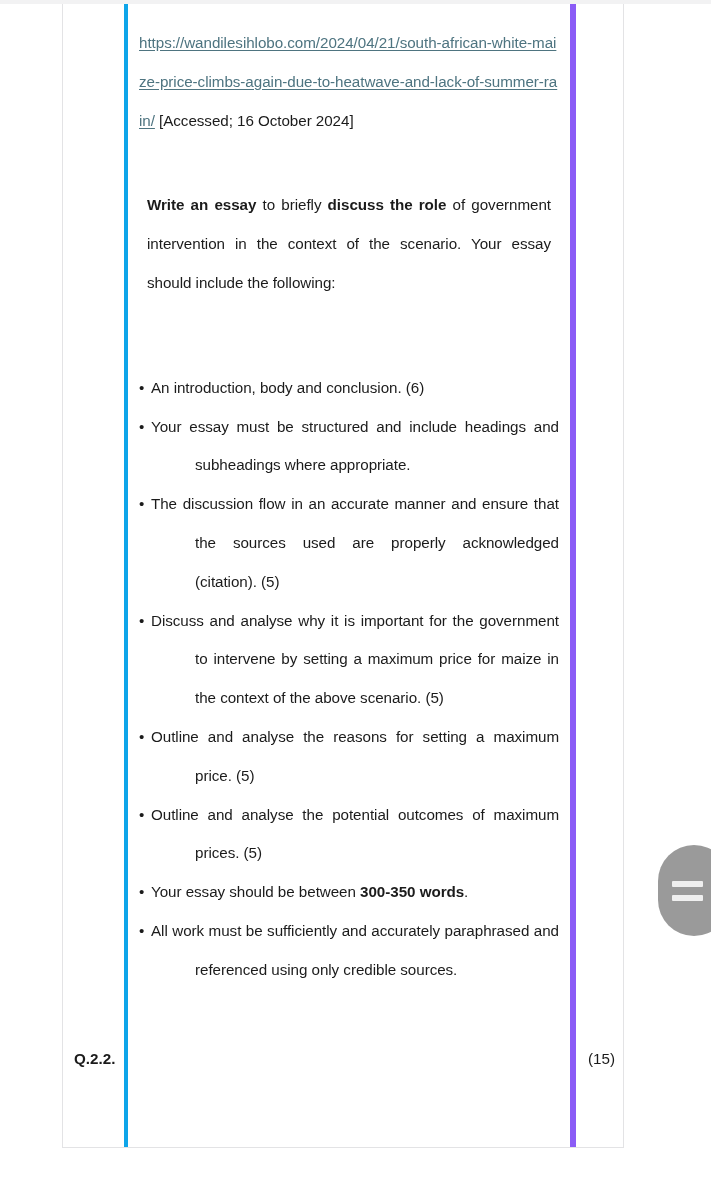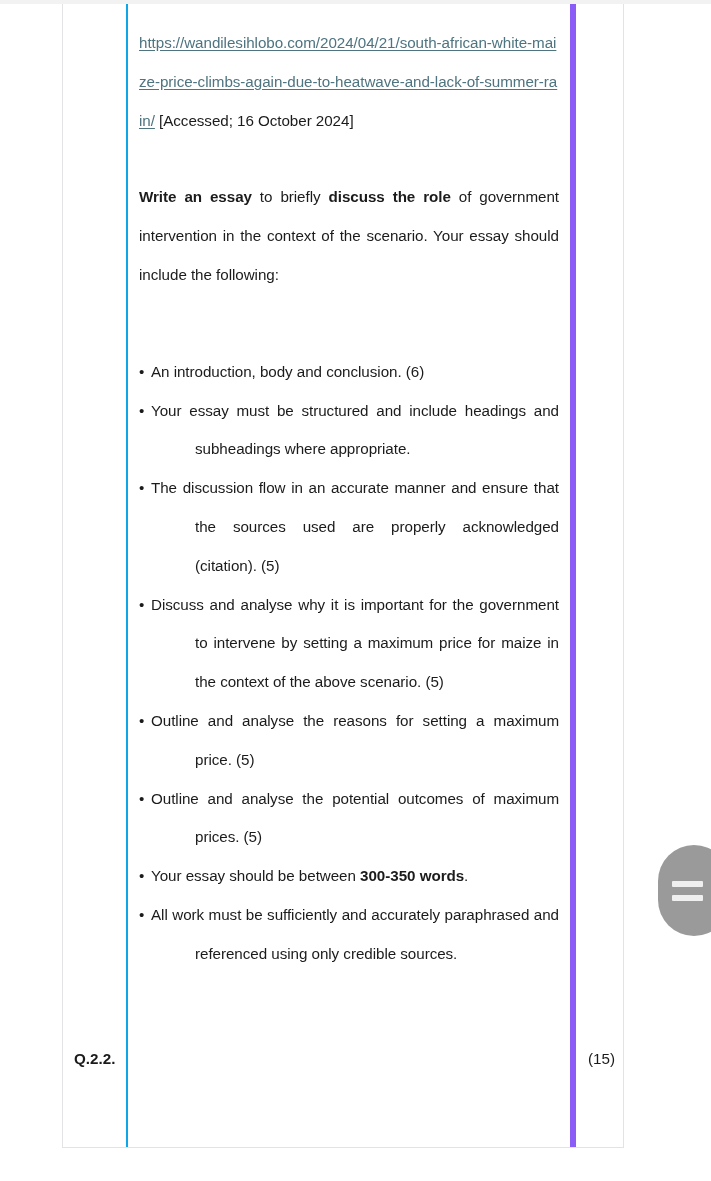--- a/index.html
+++ b/index.html
@@ -45,21 +45,21 @@
     box-sizing: border-box;
     border-left: 1px solid #e3e3e5;
     border-right: 1px solid #e3e3e5;
     border-bottom: 1px solid #e3e3e5;
     display: flex;
     align-items: stretch;
   }
   .col-qnum {
     width: 65px;             
     box-sizing: border-box;
-    border-right: 2px solid #0ea5e9;
+    border-right: 4px solid #0ea5e9;
     position: relative;
     flex: 0 0 65px;
   }
   .col-body {
     width: 448px;            
     box-sizing: border-box;
     border-right: 6px solid #8b5cf6;
     position: relative;
     flex: 0 0 448px;
     padding: 0 11px 0 11px;
@@ -85,21 +85,21 @@
     cursor: pointer;
   }
   .bold { font-weight: bold; }
 
   #ref-block {
     margin: 0;
     padding-top: 20px;
   }
 
   #essay-instruction {
-    margin: 0;
+    margin: 8px;
     padding-top: 38px;
   }
 
   #requirements-list {
     list-style: none;
     margin: 0;
     padding: 0;
     padding-top: 58px;
   }
   #requirements-list li {

